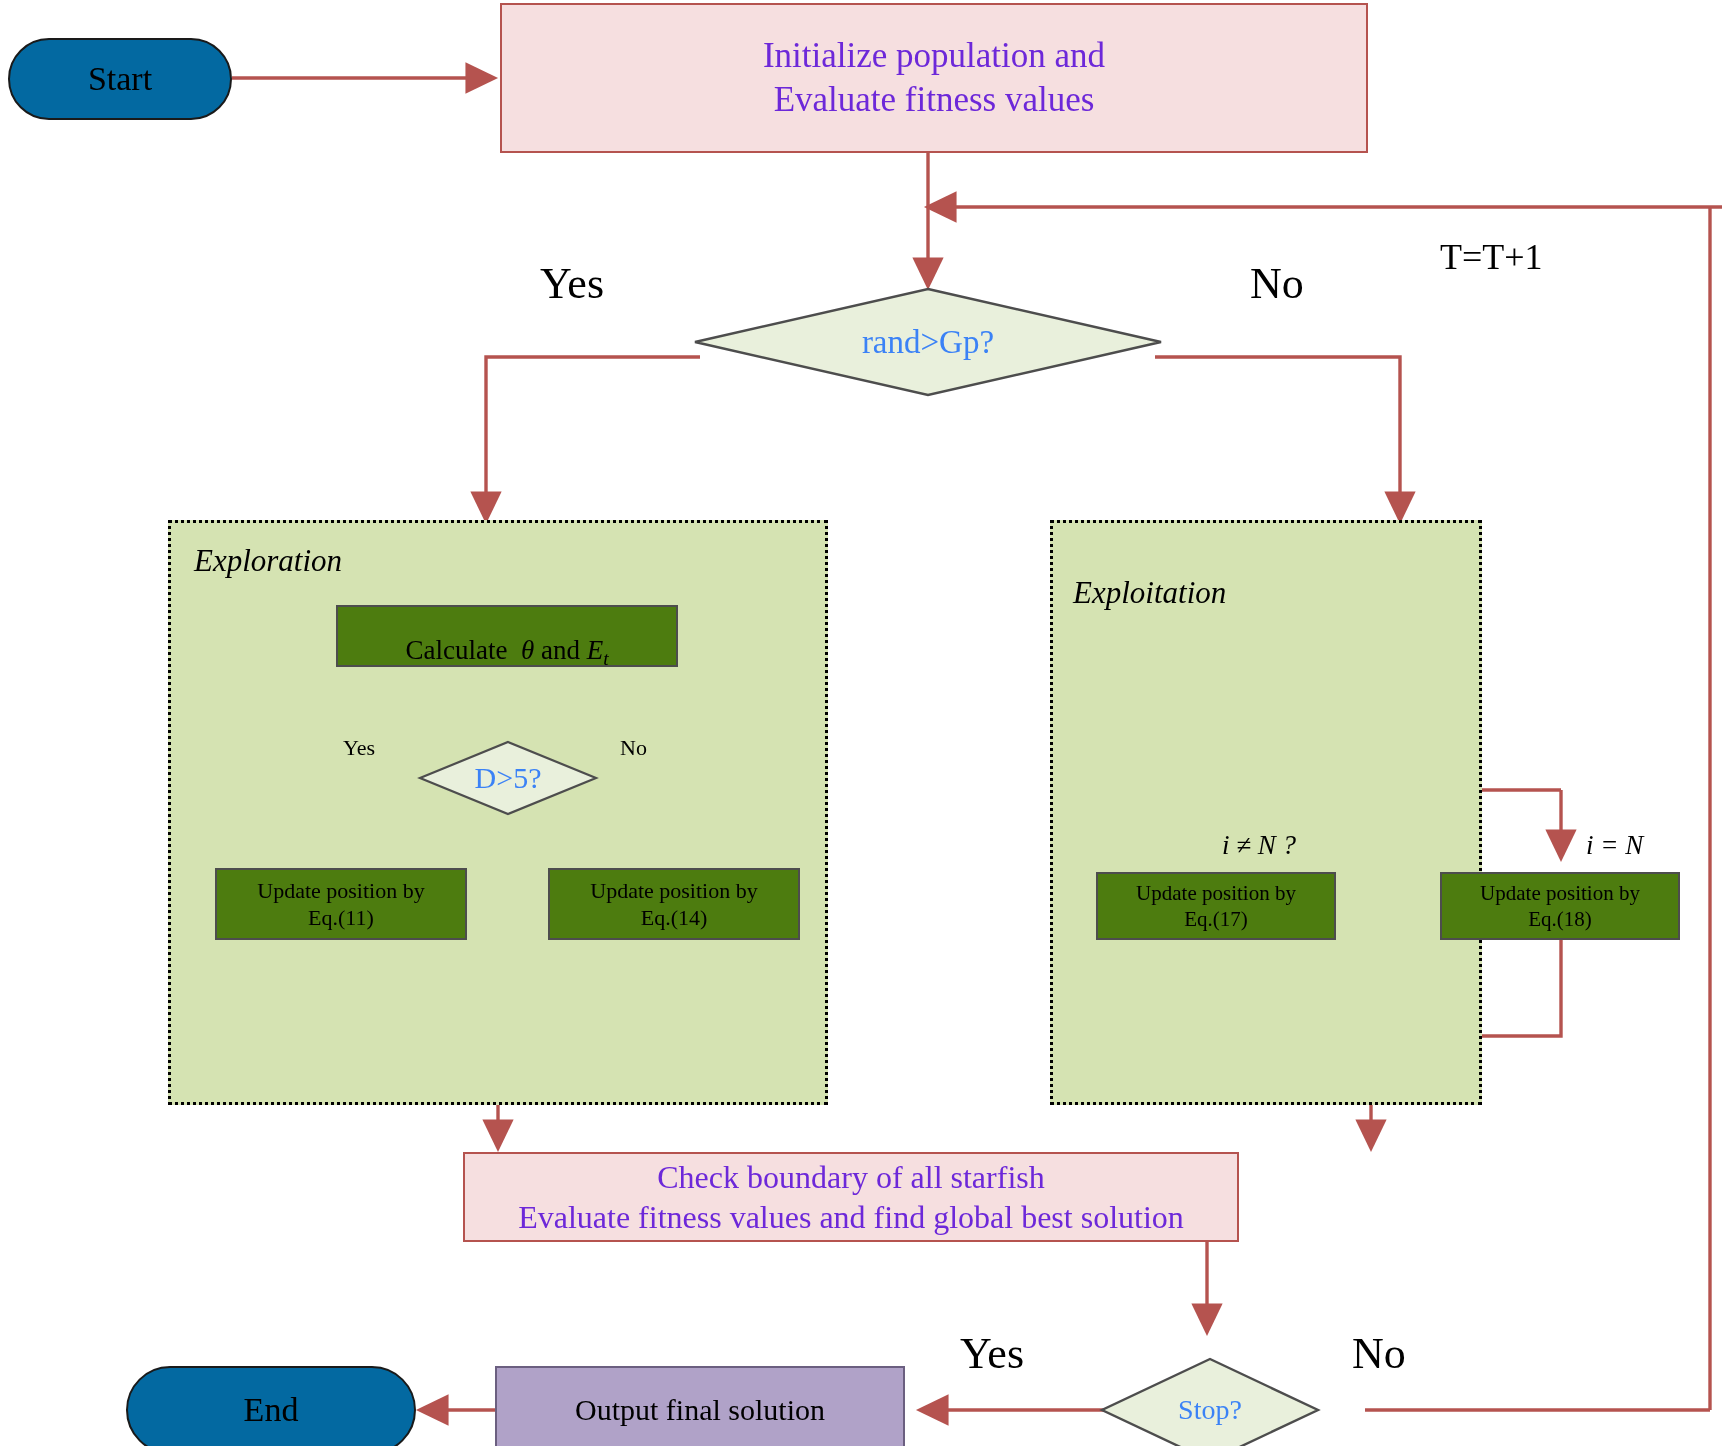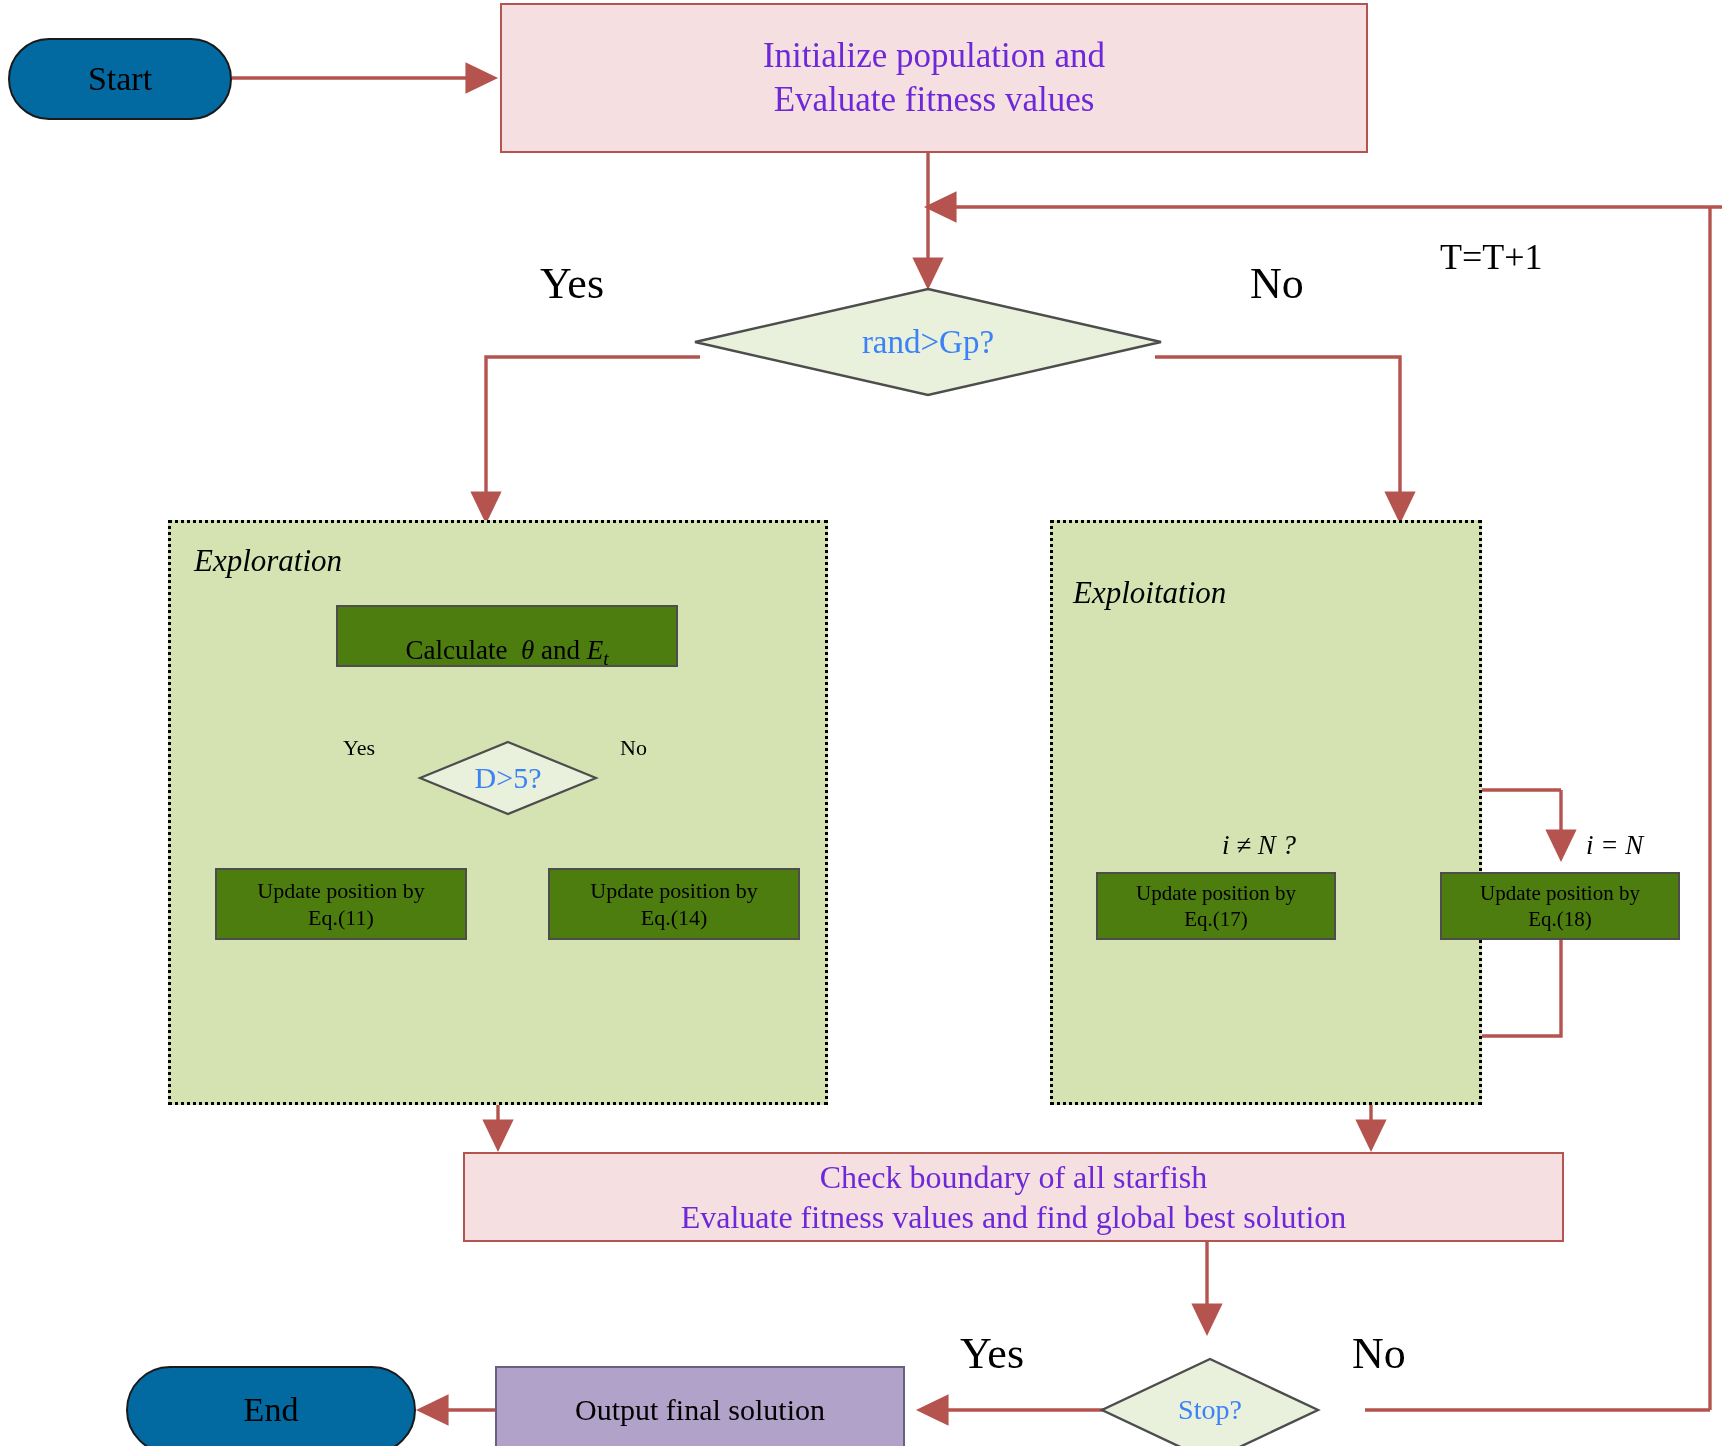--- a/index.html
+++ b/index.html
@@ -190,21 +190,21 @@
   <div class="node process-gray" style="left:548px; top:868px; width:252px; height:72px; font-size:22px;">Update position by
 Eq.(14)</div>
 
 
   <div class="node process-gray" style="left:1096px; top:872px; width:240px; height:68px; font-size:21px;">Update position by
 Eq.(17)</div>
 
   <div class="node process-gray" style="left:1440px; top:872px; width:240px; height:68px; font-size:21px;">Update position by
 Eq.(18)</div>
 
-  <div class="node process-pink" style="left:463px; top:1152px; width:1101px; height:90px; font-size:32px;">Check boundary of all starfish
+  <div class="node process-pink" style="left:463px; top:1152px; width:776px; height:90px; font-size:32px;">Check boundary of all starfish
 Evaluate fitness values and find global best solution</div>
 
   <div class="diamond-wrap" style="left:1100px; top:1357px; width:220px; height:106px;">
     <svg width="220" height="106" viewBox="0 0 220 106">
       <polygon points="110,2 218,53 110,104 2,53" fill="#e9f0dc" stroke="#4d4d4d" stroke-width="2.4"></polygon>
     </svg>
     <div class="diamond-label" style="font-size:28px;">Stop?</div>
   </div>
 
   <div class="node process-purple" style="left:495px; top:1366px; width:410px; height:88px;">Output final solution</div>

